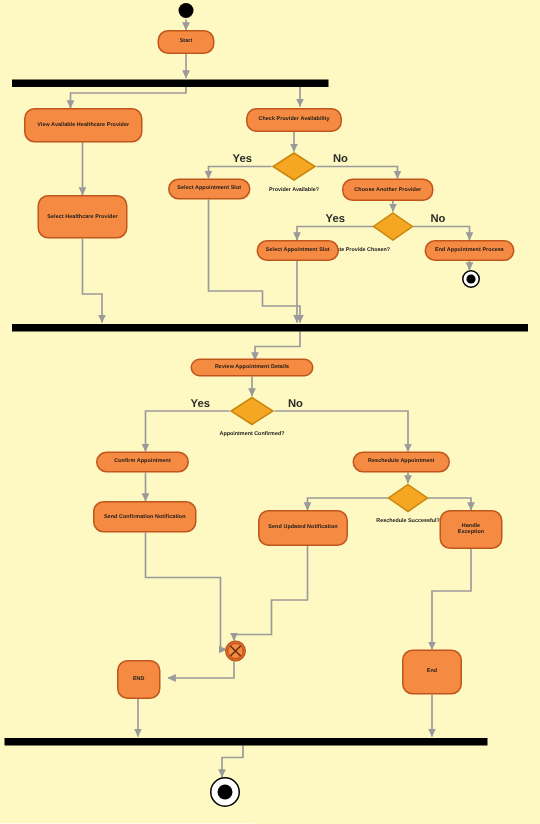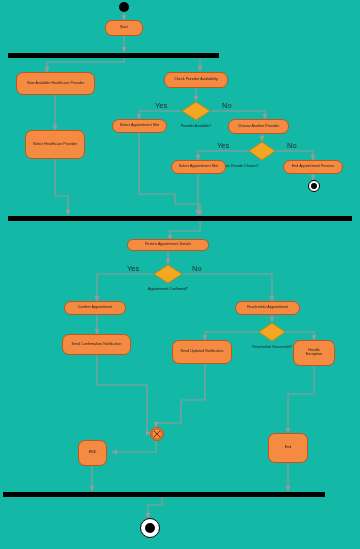--- a/index.html
+++ b/index.html
@@ -7,22 +7,23 @@
     padding: 0;
     background: #ffffff;
   }
   body {
     font-family: "Liberation Sans", sans-serif;
   }
   #canvas {
     position: relative;
     width: 360px;
     height: 549px;
-    background: #14b8a6;
+    background: #fef9c3;
     overflow: hidden;
+    font-weight: bold;
   }
   #svg-layer {
     position: absolute;
     left: 0;
     top: 0;
     width: 360px;
     height: 549px;
   }
   .node {
     position: absolute;

